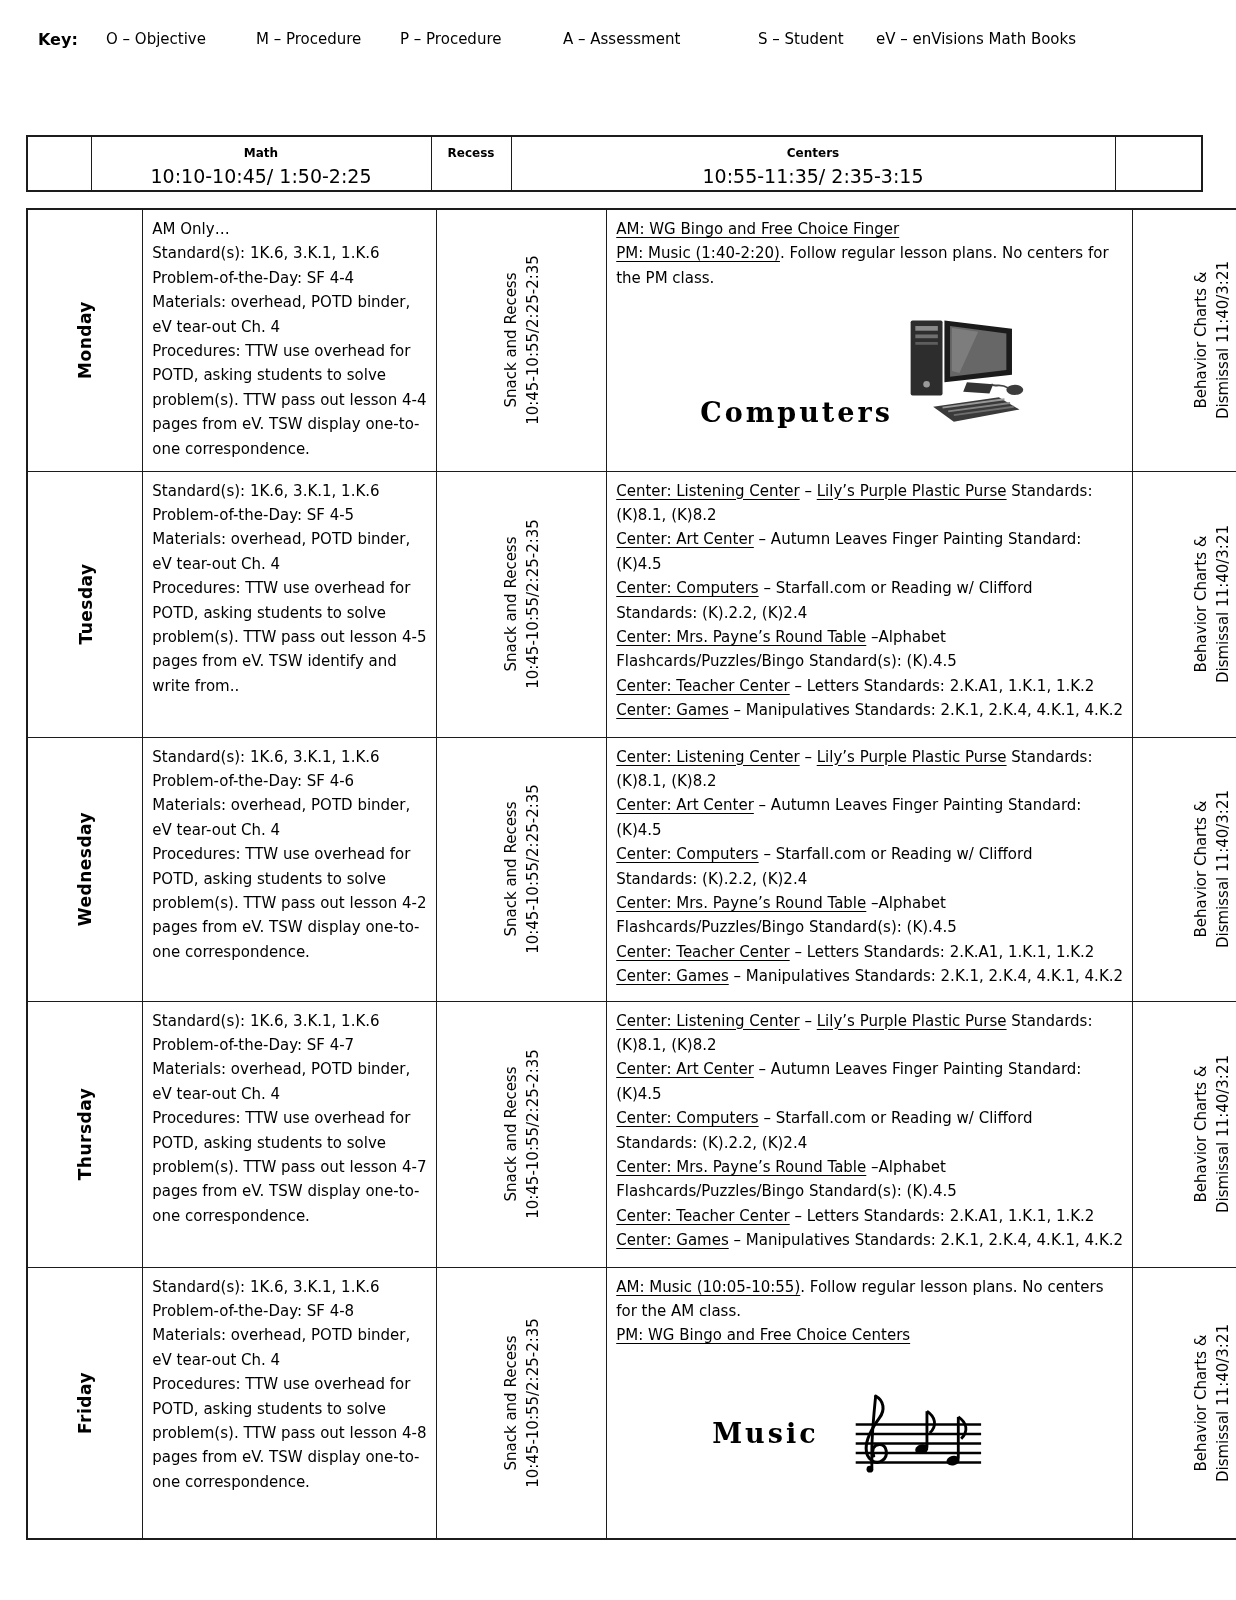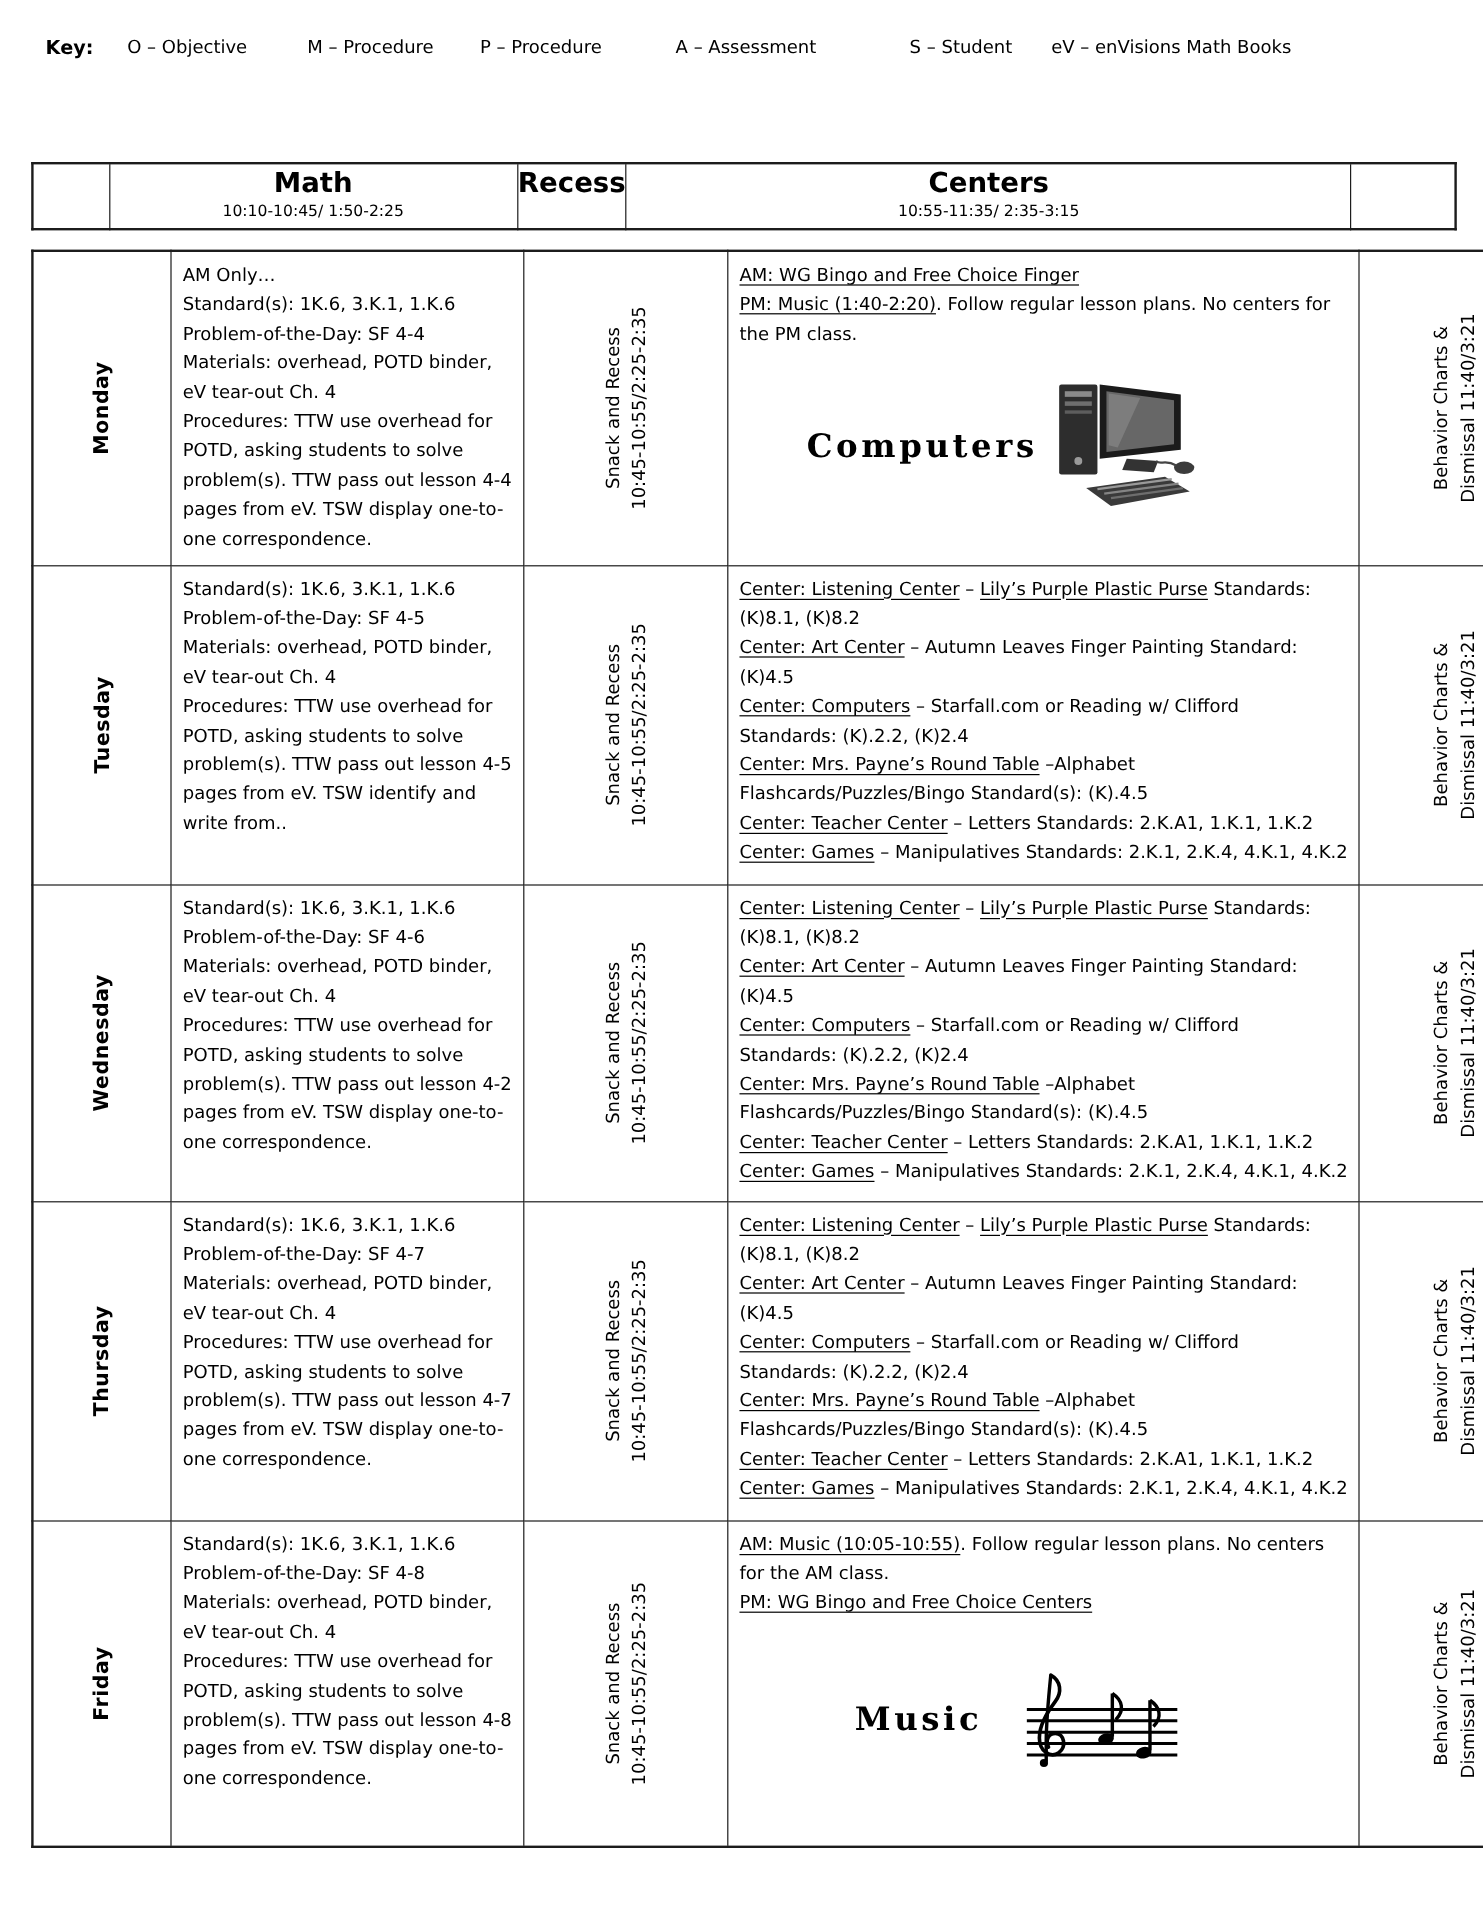--- a/index.html
+++ b/index.html
@@ -14,22 +14,22 @@
   .key-label { font-weight:bold; font-size:16px; }
 
   
   table { border-collapse:collapse; table-layout:fixed; margin-left:26px; }
   table, td { border:1.6px solid #1c1c1c; }
   table { border-width:2px; }
   td { vertical-align:top; background:#fff; }
 
   .hdr-table { position:absolute; top:135px; left:0; }
   .hdr-cell { text-align:center; height:55px; padding-top:4px; }
-  .hdr-title { font-weight:bold; font-size:23px; line-height:24px; }
-  .hdr-time { font-size:13px; line-height:23px; }
+  .hdr-title { font-weight:bold; font-size:12px; line-height:24px; }
+  .hdr-time { font-size:19px; line-height:23px; }
 
   .main-table { position:absolute; top:208px; left:0; }
   .main-table tr:nth-child(1) { height:262px; }
   .main-table tr:nth-child(2) { height:266px; }
   .main-table tr:nth-child(3) { height:264px; }
   .main-table tr:nth-child(4) { height:266px; }
   .main-table tr:nth-child(5) { height:272px; }
 
   .content-cell { padding:7px 9px 4px 9px; font-size:15px; }
   .tline { line-height:24.4px; white-space:nowrap; }
@@ -37,21 +37,21 @@
 
   
   .vcell { vertical-align:middle; text-align:center; }
   .vtext { transform:rotate(-90deg); white-space:nowrap; text-align:center;
            font-size:15px; line-height:22px; }
   .day-name { font-weight:bold; font-size:17px; letter-spacing:0.5px; }
   .vh { display:flex; align-items:center; justify-content:center; height:100%; }
 
   
   .clipart-row { display:flex; align-items:center; margin-top:26px; }
-  .clipart-computer { margin-left:56px; }
+  .clipart-computer { margin-left:84px;align-items:flex-end; }
   .clipart-music { margin-top:44px; margin-left:96px; }
   .clipart-word { font-weight:bold; font-size:27px; letter-spacing:3px; margin-right:12px;
                   font-family:"DejaVu Serif","Liberation Serif",serif; }
 </style>
 </head>
 <body>
 
 <div class="key-block">
   <div class="key-line">
     <span class="key-item key-label" style="left:0">Key:</span>

